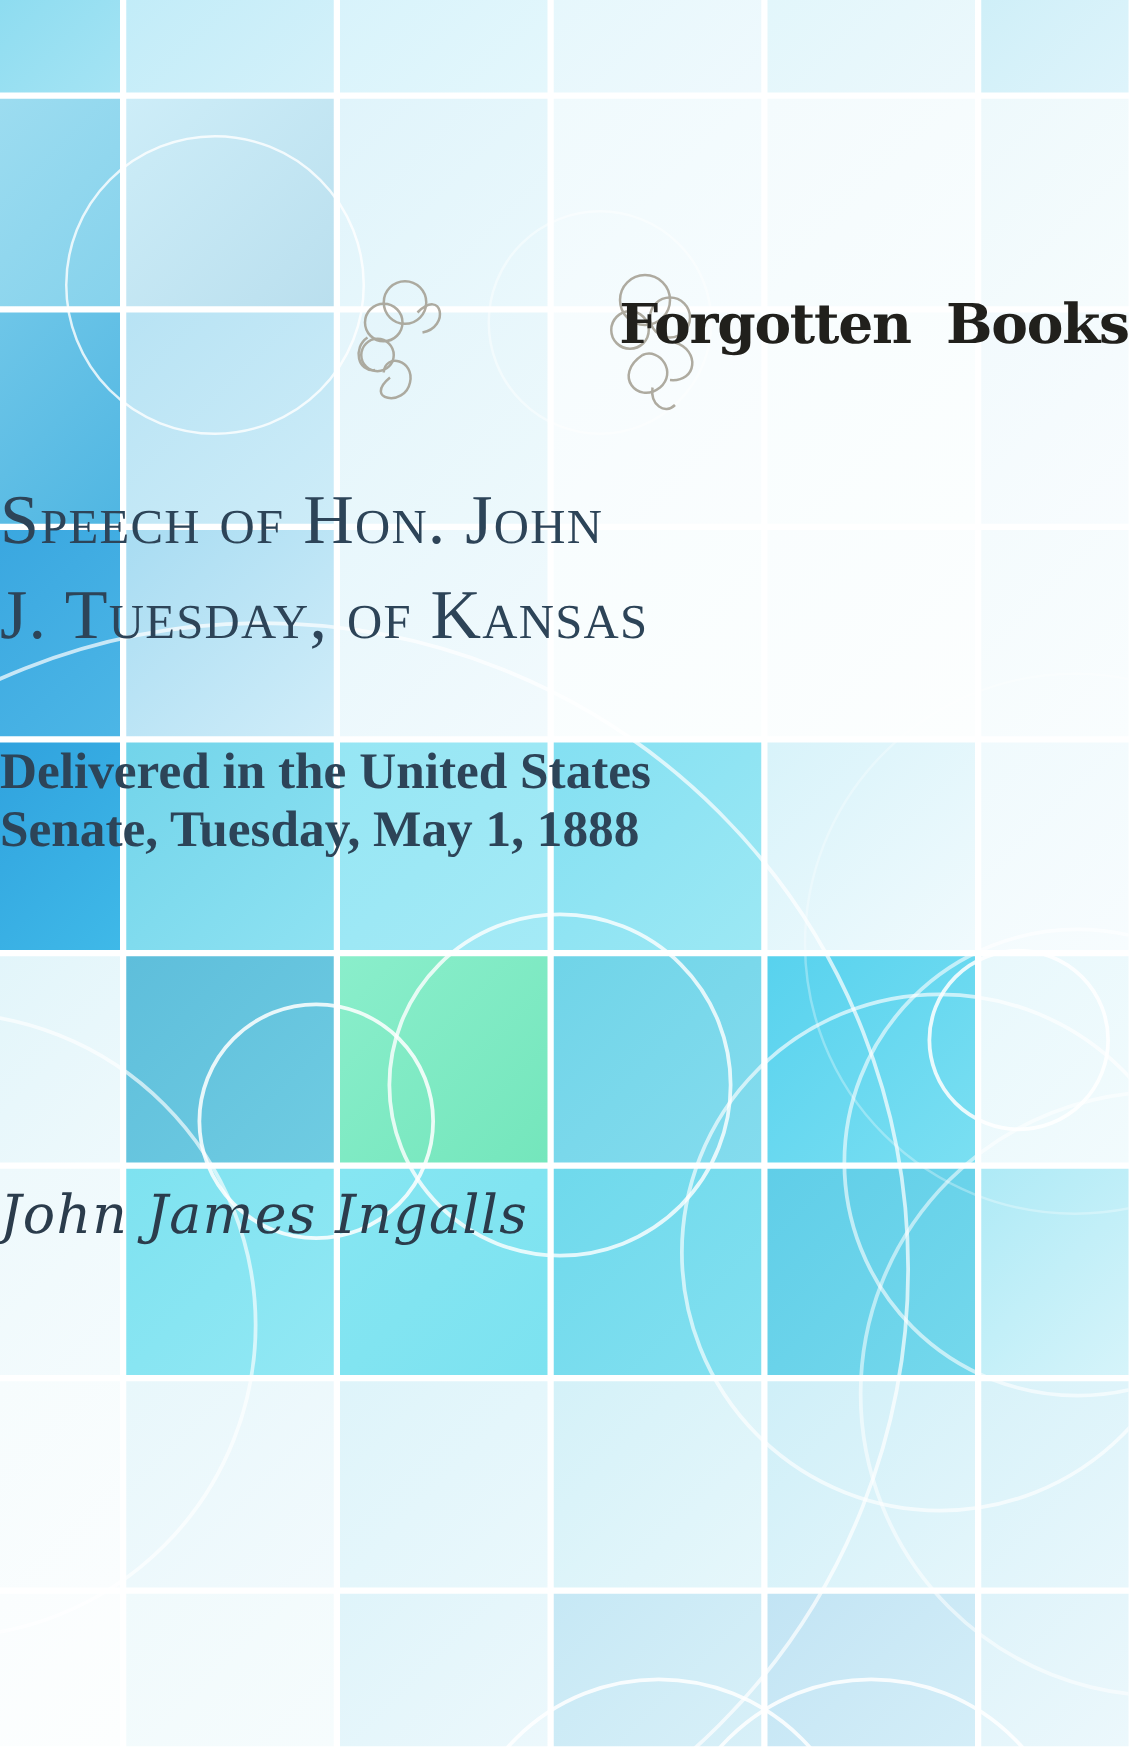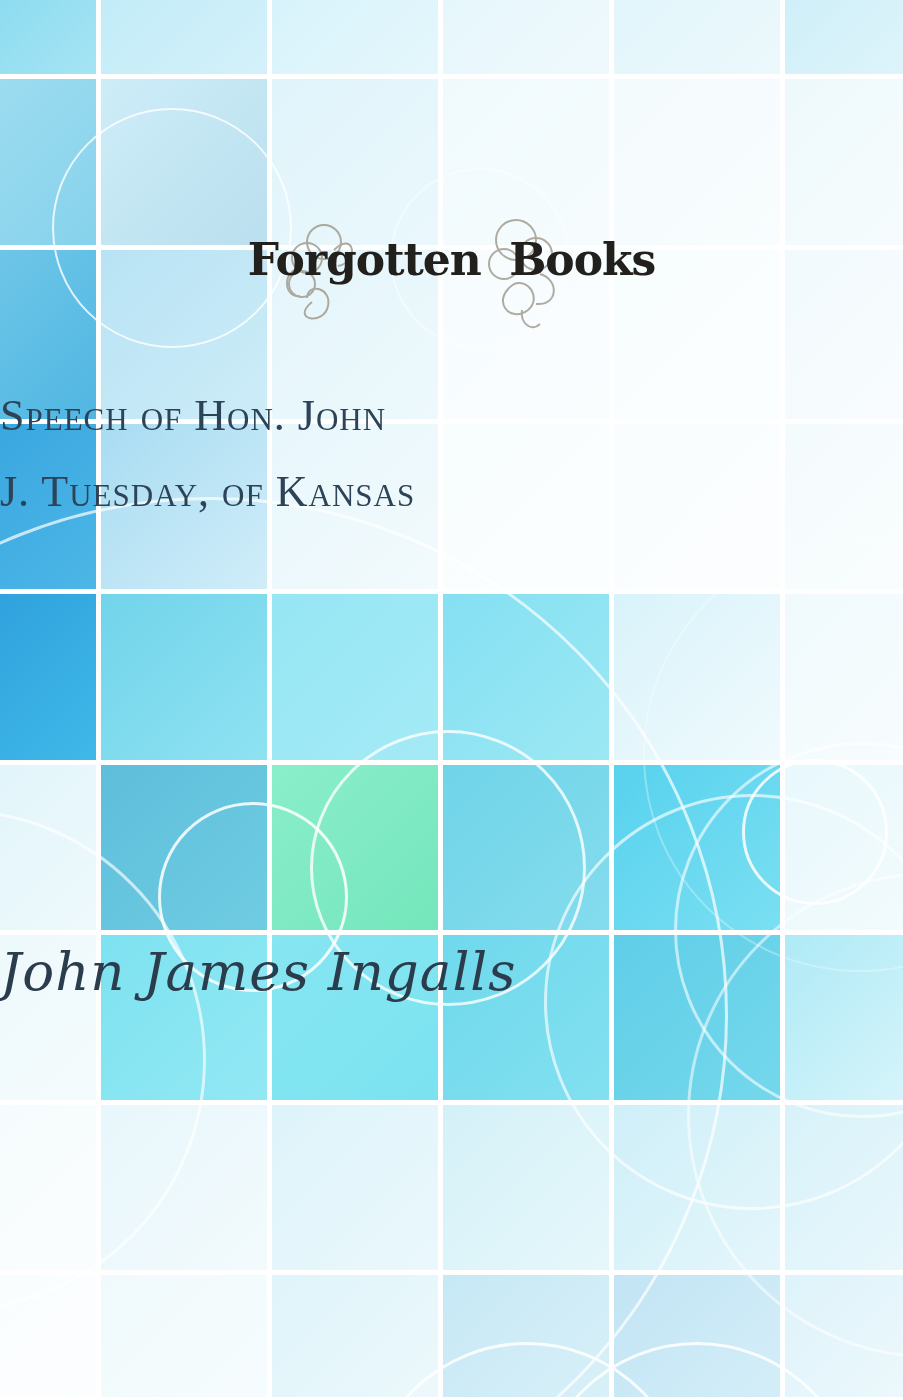--- a/index.html
+++ b/index.html
@@ -15,40 +15,40 @@
   .bg-grid {
     position:absolute; left:0; top:0; width:905px; height:1397px;
     display:grid;
   }
   .bg-grid .cell { width:100%; height:100%; }
   
   .bg-circles { position:absolute; inset:0; }
   .circle { position:absolute; border-radius:50%; }
   .logo {
     position:absolute; left:0; top:234px; width:100%;
-    text-align:center;
+    text-align:right;
   }
   .logo-text {
     position:relative; z-index:2;
     font-family:"DejaVu Serif", serif;
     font-weight:700;
     font-size:44px;
     letter-spacing:-1px;
     color:#21201c;
     word-spacing:14px;
   }
   .flourish { position:absolute; top:-16px; z-index:1; opacity:.85; }
   .fl-left  { left:calc(50% - 172px); }
   .fl-right { left:calc(50% + 18px); top:-20px; }
   .title {
     position:absolute; left:0; top:378px; width:100%;
     margin:0;
     font-weight:400;
     font-variant:small-caps;
-    font-size:44px;
+    font-size:56px;
     line-height:76px;
     letter-spacing:1px;
     color:#2d4458;
   }
   .title span { display:block; }
   .subtitle {
     position:absolute; left:0; top:593px; width:100%;
     margin:0;
     font-weight:700;
     font-size:41px;
@@ -57,21 +57,21 @@
     color:#2d4458;
   }
   .subtitle span { display:block; }
   .byline { position:absolute; left:0; top:936px; width:100%; color:#2b3c4c; }
   .by {
     font-style:italic; font-family:"DejaVu Serif", serif;
     font-size:48px; line-height:60px;
   }
   .author {
     font-style:italic; font-family:"DejaVu Serif", serif;
-    font-size:53px; line-height:64px; margin-top:4px;
+    font-size:43px; line-height:64px; margin-top:4px;
     letter-spacing:1px;
   }
 </style>
 </head>
 <body>
 
 <div class="cover">
 
   <div class="bg-grid" id="bg-grid" style="grid-template-columns: 96px 166px 166px 166px 166px 120px; grid-template-rows: 74px 166px 169px 165px 166px 165px 165px 165px 122px; gap: 5px; background: rgb(255, 255, 255);">
       <div class="cell" style="background: linear-gradient(135deg, rgb(142, 220, 240), rgb(165, 228, 244));"></div>
@@ -168,18 +168,22 @@
       </g>
     </svg>
     <span class="logo-text">Forgotten Books</span>
   </div>
 
   <h1 class="title">
     <span>Speech of Hon. John</span>
     <span>J. Tuesday, of Kansas</span>
   </h1>
 
+  <h2 class="subtitle">
+    <span>Delivered in the United States</span>
+    <span>Senate, Tuesday, May 1, 1888</span>
+  </h2>
 
   <div class="byline">
     <div class="author">John James Ingalls</div>
   </div>
 
 </div>
 
 </body></html>

